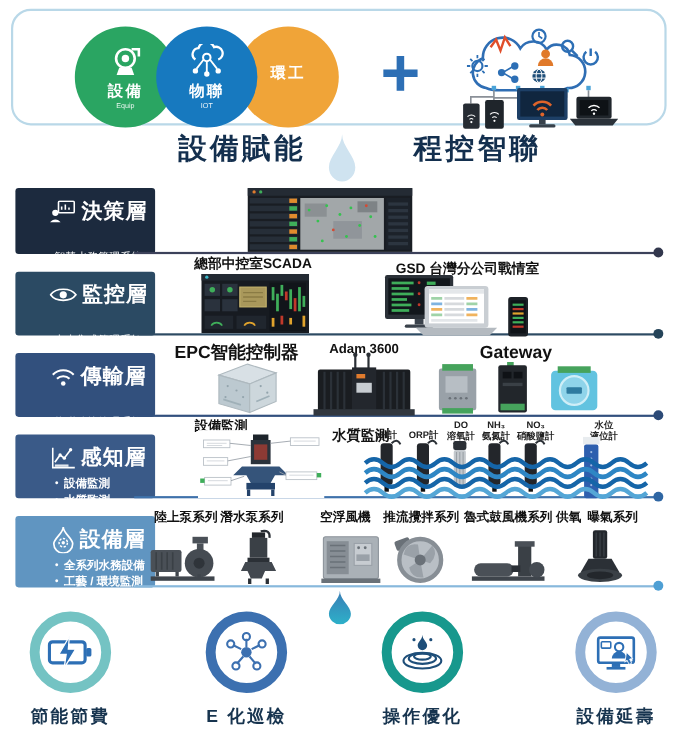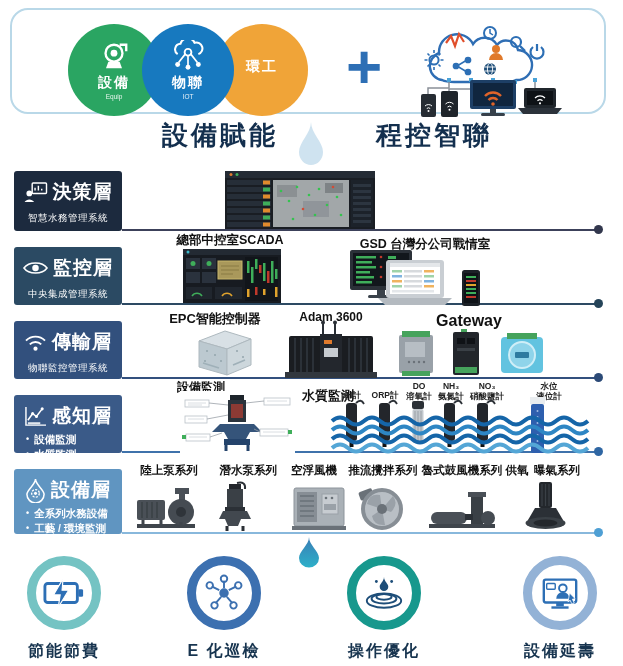--- a/index.html
+++ b/index.html
@@ -18,53 +18,53 @@
   .c-sub{font-size:6.5px;opacity:.9;margin-top:1px;}
   .plus{position:absolute;left:326px;top:12px;width:52px;height:90px;line-height:90px;
         text-align:center;font-size:62px;font-weight:bold;color:#2d6fb5;}
   .cloud-art{position:absolute;left:398px;top:6px;}
   
   .banner{position:absolute;top:118px;width:136px;text-align:center;font-size:26px;
           font-weight:bold;color:#132f4e;letter-spacing:3px;}
   .banner-left{left:152px;}  .banner-right{left:366px;}
   .drop-big{position:absolute;left:296px;top:121px;}
   
-  .layer-box{position:absolute;left:14px;width:108px;border-radius:3px;color:#fff;
-             box-sizing:border-box;padding-top:8px;}
+  .layer-box{position:absolute;left:14px;width:127px;border-radius:3px;color:#fff;
+             box-sizing:border-box;padding-top:8px;padding-left:24px;}
   .lb0{top:171px;height:60px;background:#1c2a3e;}
   .lb1{top:247px;height:58px;background:#2b4a63;}
   .lb2{top:321px;height:58px;background:#32507d;}
   .lb3{top:395px;height:58px;background:#3a5a88;}
   .lb4{top:469px;height:65px;background:#6095c1;}
   .lb-head{display:flex;align-items:center;justify-content:center;gap:5px;}
   .lb-title{font-size:19px;font-weight:bold;letter-spacing:1px;}
-  .lb-sub{text-align:center;font-size:9.5px;margin-top:7px;letter-spacing:.5px;}
+  .lb-sub{text-align:center;font-size:9.5px;margin-top:22px;letter-spacing:.5px;}
   .lb-bullets{margin:4px 0 0 12px;padding:0;list-style:none;font-size:10.5px;font-weight:bold;}
   .lb-bullets li{margin-top:1px;}
   .lb-bullets li::before{content:"\2022";margin-right:5px;font-size:9px;vertical-align:1px;}
   
   .hline{position:absolute;left:122px;width:476px;height:2px;}
   .hl0{top:229px;background:#3c415a;} .hl1{top:303px;background:#2d4a63;}
   .hl2{top:377px;background:#32507e;} .hl3{top:451px;background:#3f72ab;}
   .hl4{top:532px;background:#88b8dc;}
   .dot{position:absolute;left:594px;width:9px;height:9px;border-radius:50%;}
   .d0{top:225px;background:#32374d;} .d1{top:299px;background:#254459;}
   .d2{top:373px;background:#2c4a77;} .d3{top:447px;background:#2f66a3;}
   .d4{top:528px;background:#4e9fd4;}
   
   .cap{position:absolute;font-weight:bold;color:#111;text-align:center;white-space:nowrap;}
   .cap-hq{left:166px;top:232px;width:128px;font-size:12.5px;}
   .cap-gsd{left:358px;top:236px;width:134px;font-size:12.5px;}
-  .cap-epc{left:158px;top:310px;width:114px;font-size:13px;}
+  .cap-epc{left:158px;top:310px;width:114px;font-size:16px;}
   .cap-adam{left:291px;top:310px;width:80px;font-size:12px;}
   .cap-gw{left:436px;top:312px;width:66px;font-size:16px;}
   .cap-em{left:169px;top:379px;width:64px;font-size:12px;}
   .cap-wm{left:298px;top:387px;width:60px;font-size:13px;}
   .cap-e{top:463px;font-size:11.5px;}
-  .e0{left:133px;width:72px;text-align:center;} .e1{left:205px;width:72px;text-align:right;} .e2{left:283px;width:62px;}
+  .e0{left:133px;width:72px;text-align:center;} .e1{left:193px;width:72px;} .e2{left:283px;width:62px;}
   .e3{left:344px;width:78px;} .e4{left:420px;width:84px;} .e5{left:502px;width:30px;}
   .e6{left:530px;width:54px;}
   
   .sensor{position:absolute;top:382px;text-align:center;font-size:8.5px;font-weight:bold;
           color:#222;line-height:1.15;}
   .sensor div{min-height:9px;}
   .s0{left:336px;width:30px;} .s1{left:368px;width:34px;} .s2{left:402px;width:34px;}
   .s3{left:434px;width:34px;} .s4{left:464px;width:46px;} .s5{left:528px;width:42px;}
   
   .benefit{position:absolute;top:556px;width:150px;display:flex;flex-direction:column;align-items:center;}

